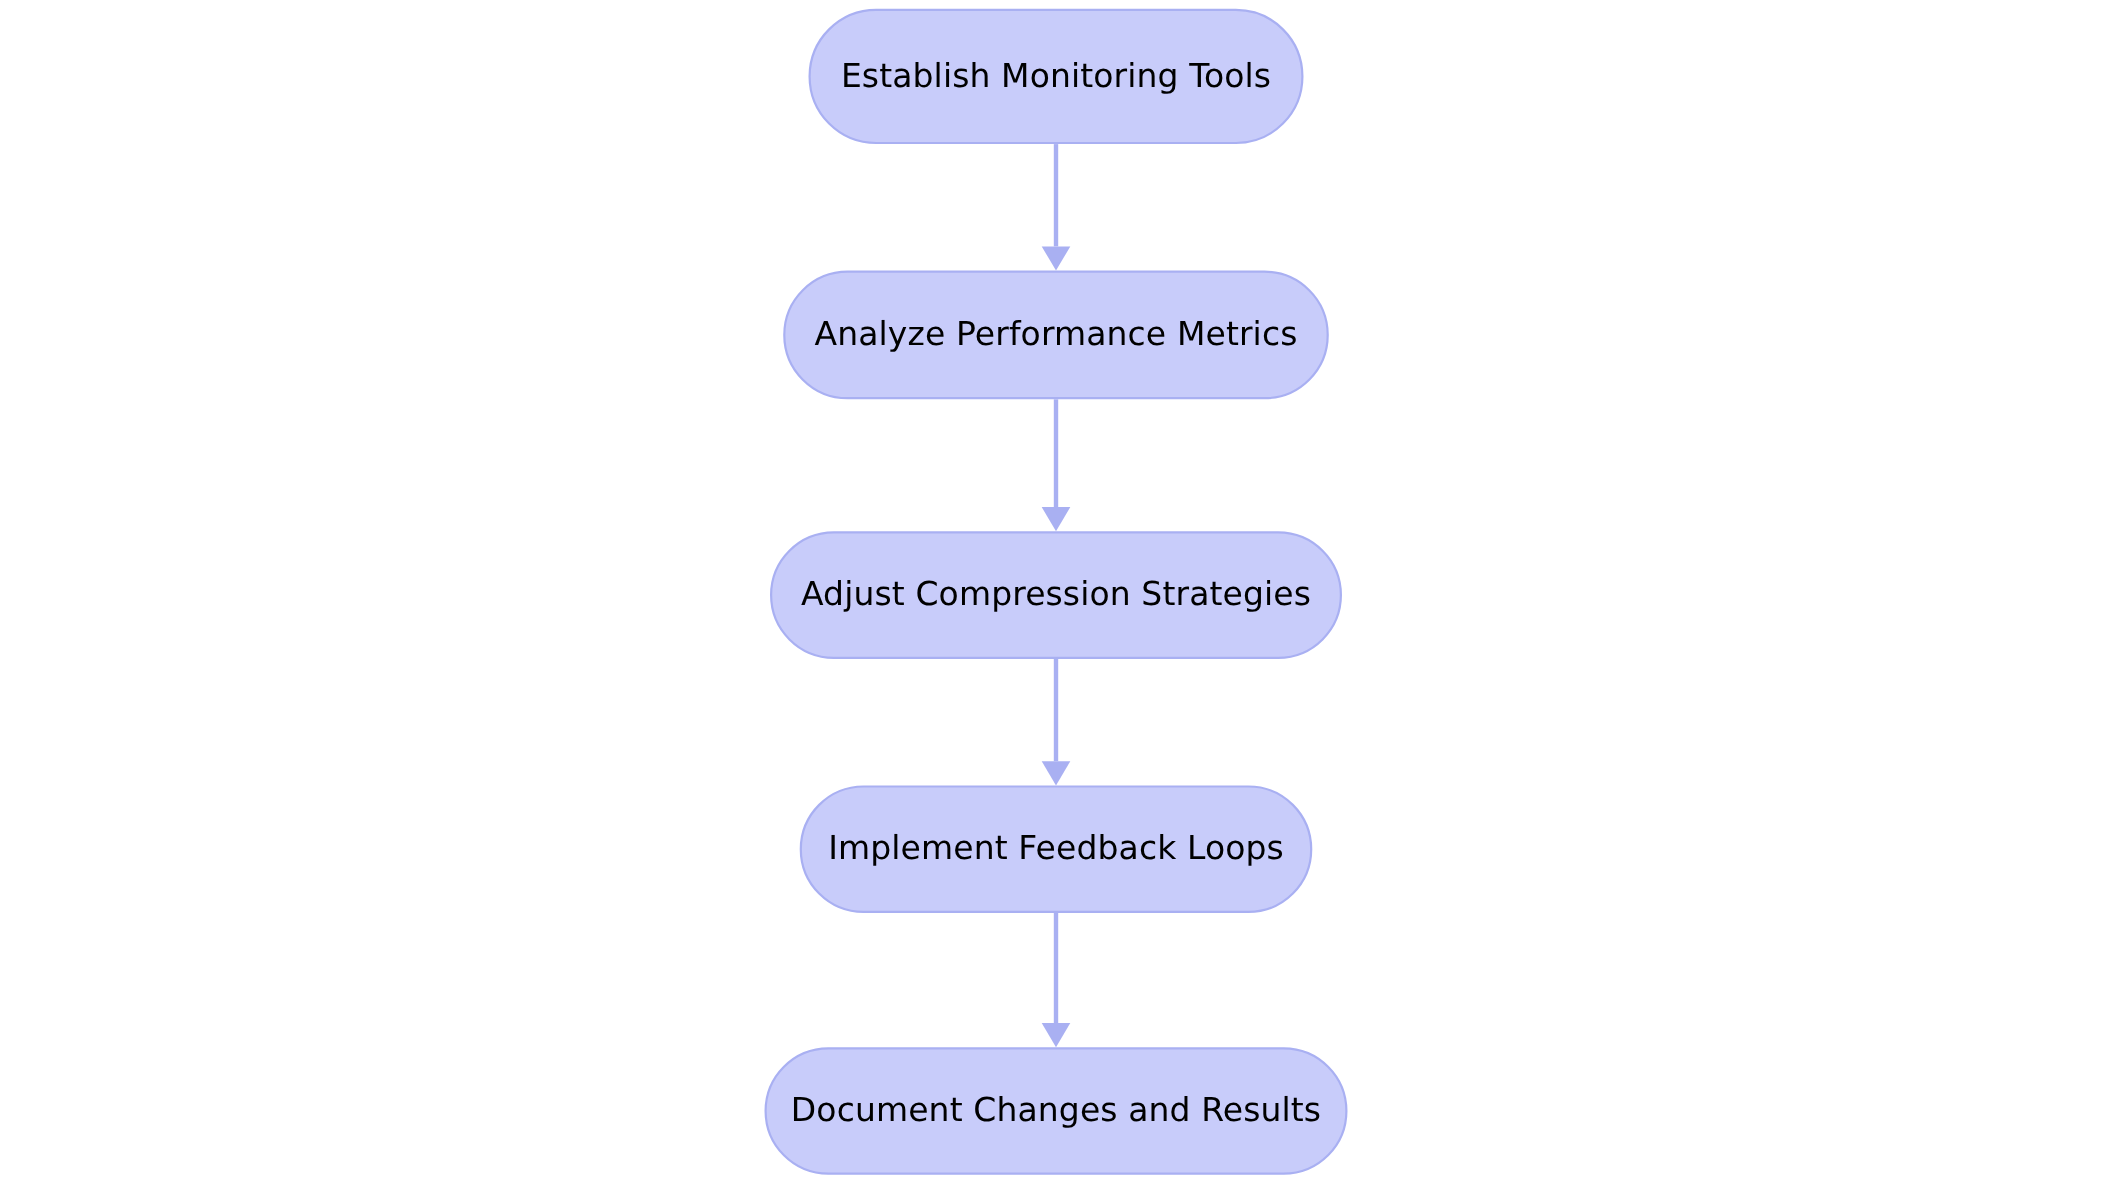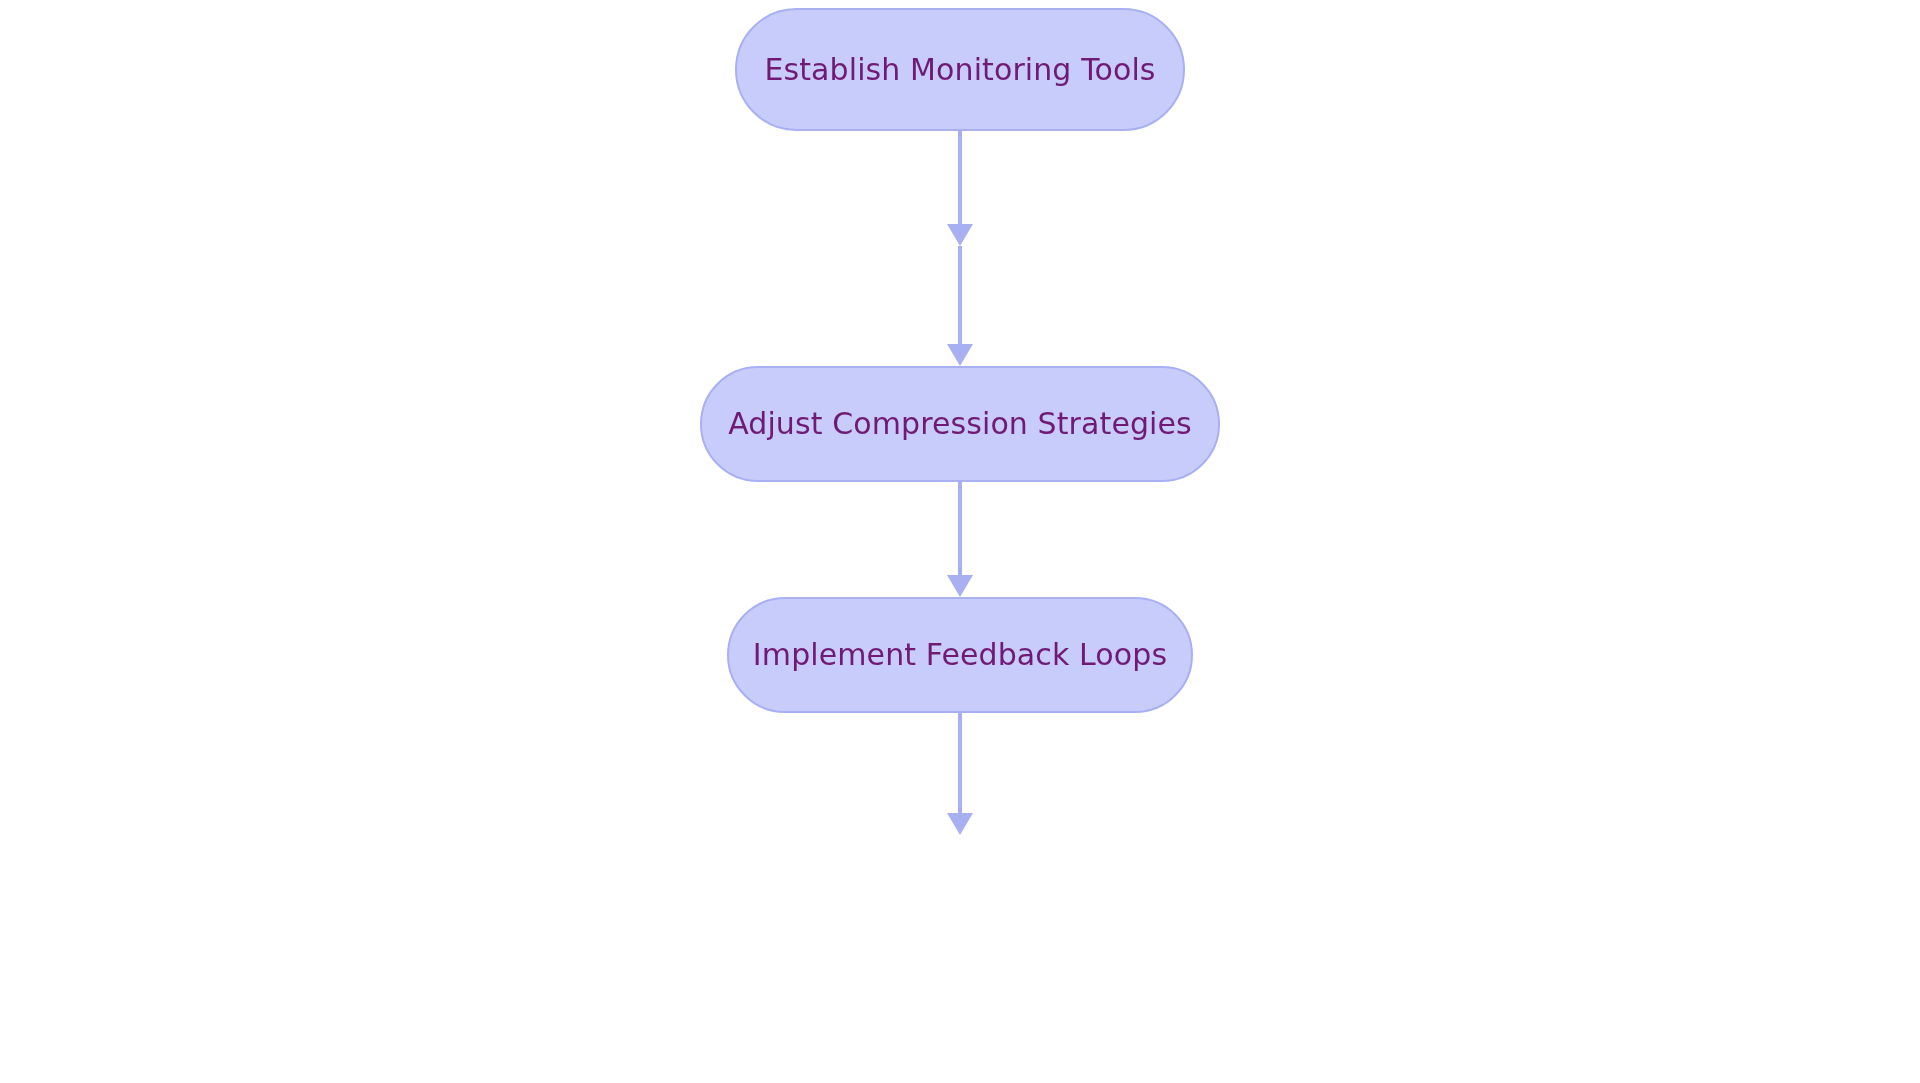--- a/index.html
+++ b/index.html
@@ -46,21 +46,21 @@
     font-size: 30px;
     font-weight: 400;
     letter-spacing: 0.1px;
     line-height: 1;
     white-space: nowrap;
     text-align: center;
     padding: 0 44px;
   }
 
   .node-label {
-    color: #701a75;
+    color: #000000;
     font-size: 30px;
     line-height: 1;
     white-space: nowrap;
   }
 
   
   .node-0 { width: 450px; height: 123px; }
   .node-1 { width: 496px; height: 117px; }
   .node-2 { width: 520px; height: 116px; }
   .node-3 { width: 466px; height: 116px; text-align: right; }
@@ -106,20 +106,23 @@
 
     <div class="node node-0">
       <span class="node-label">Establish Monitoring Tools</span>
     </div>
 
     <div class="connector gap-0">
       <div class="connector-stem"></div>
       <div class="connector-head"></div>
     </div>
 
+    <div class="node node-1">
+      <span class="node-label">Analyze Performance Metrics</span>
+    </div>
 
     <div class="connector gap-1">
       <div class="connector-stem"></div>
       <div class="connector-head"></div>
     </div>
 
     <div class="node node-2">
       <span class="node-label">Adjust Compression Strategies</span>
     </div>
 
@@ -130,15 +133,18 @@
 
     <div class="node node-3">
       <span class="node-label">Implement Feedback Loops</span>
     </div>
 
     <div class="connector gap-3">
       <div class="connector-stem"></div>
       <div class="connector-head"></div>
     </div>
 
+    <div class="node node-4">
+      <span class="node-label">Document Changes and Results</span>
+    </div>
 
   </div>
 </div>
 
 </body></html>

